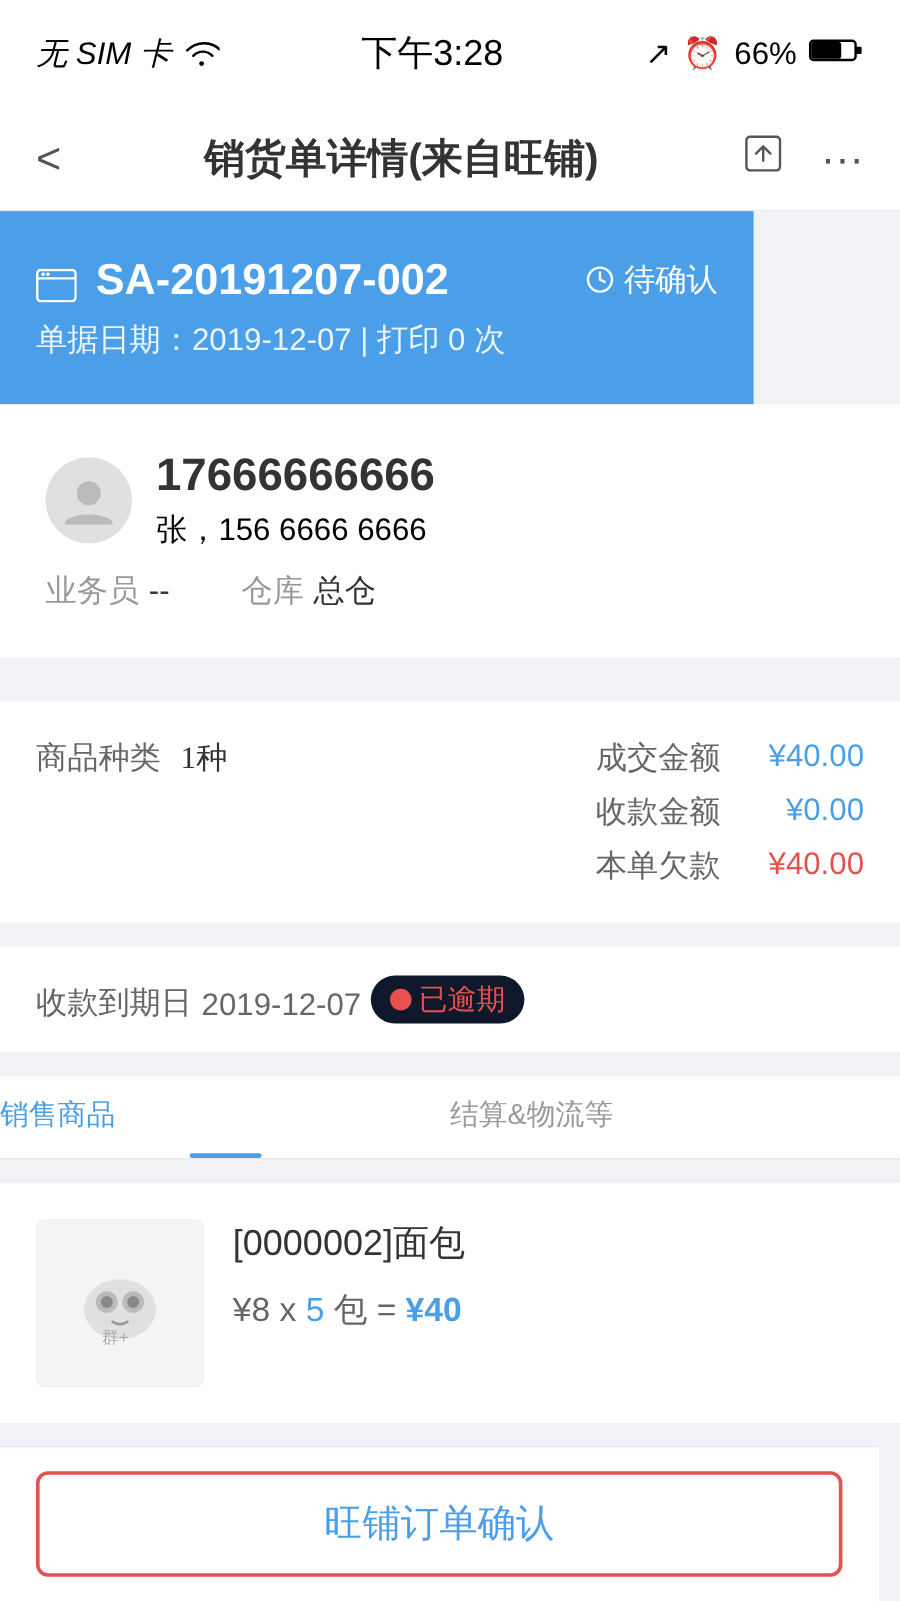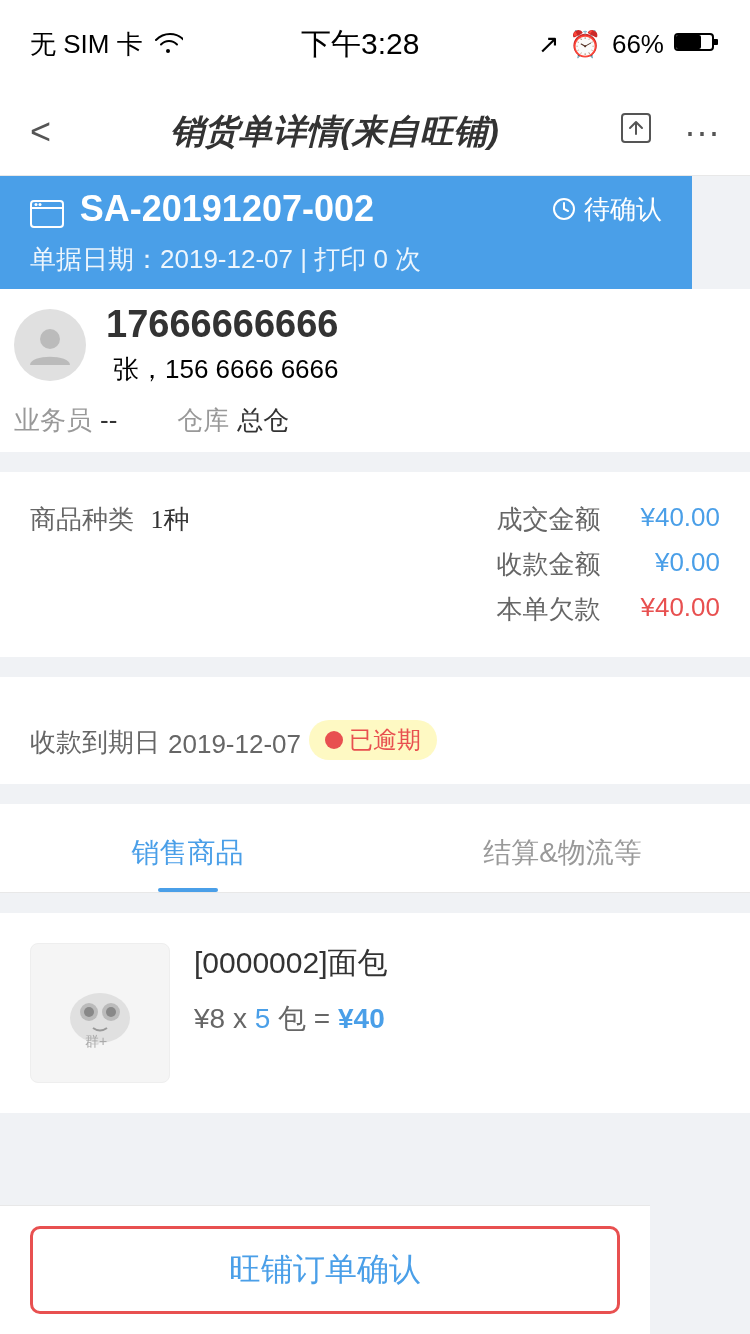--- a/index.html
+++ b/index.html
@@ -18,53 +18,52 @@
       width: 750px;
       height: 88px;
       background: #fff;
       display: flex;
       align-items: center;
       justify-content: space-between;
       padding: 0 30px;
       font-size: 26px;
       color: #000;
     }
-    .status-left { display: flex; align-items: center; gap: 10px; }
+    .status-left { display: flex; align-items: flex-end; gap: 10px; font-style: italic; }
     .status-center { font-size: 30px; font-weight: 500; }
     .status-right { display: flex; align-items: center; gap: 10px; }
 
     
     .nav-bar {
       width: 750px;
       height: 88px;
       background: #fff;
       display: flex;
       align-items: center;
       justify-content: space-between;
       padding: 0 30px;
       border-bottom: 1px solid #e8e8e8;
     }
     .nav-title {
       font-size: 34px;
       font-weight: 600;
       color: #333;
-      font-style: italic;
     }
     .nav-icon {
       font-size: 36px;
       color: #555;
       cursor: pointer;
     }
     .nav-right { display: flex; gap: 30px; align-items: center; }
 
     
     .header-card {
-      width: 692px;
+      width: 628px;
       background: #4a9fe8;
-      padding: 12px 30px;
+      padding: 36px 30px;
       color: #fff;
     }
     .header-card-top {
       display: flex;
       justify-content: space-between;
       align-items: center;
       margin-bottom: 12px;
     }
     .order-id {
       font-size: 36px;
@@ -85,23 +84,22 @@
 
     
     .section-card {
       background: #fff;
       margin-bottom: 20px;
     }
 
     
     .customer-section {
       background: #fff;
-      padding: 14px;
-      margin-bottom: 20px;
-      text-align: right;
+      padding: 38px;
+      margin-bottom: 36px;
     }
     .customer-top {
       display: flex;
       align-items: center;
       gap: 20px;
       margin-bottom: 16px;
     }
     .customer-avatar {
       width: 72px;
       height: 72px;
@@ -166,49 +164,48 @@
       font-size: 26px;
       color: #666;
       display: flex;
       align-items: flex-end;
       gap: 8px;
     }
     .overdue-badge {
       display: inline-flex;
       align-items: center;
       gap: 6px;
-      background: #fef9c3;
+      background: #0f172a;
       color: #e85050;
       border-radius: 20px;
       padding: 4px 16px;
       font-size: 24px;
-      margin-top: 19px;
     }
     .overdue-dot {
       width: 18px;
       height: 18px;
       border-radius: 50%;
       background: #e85050;
       display: inline-block;
     }
 
     
     .tabs-section {
       background: #fff;
       border-bottom: 1px solid #e8e8e8;
     }
     .tabs {
       display: flex;
       width: 100%;
     }
     .tab {
       flex: 1;
-      text-align: center;
-      padding: 30px 0 20px;
-      font-size: 28px;
+      text-align: left;
+      padding: 16px 0 20px;
+      font-size: 24px;
       color: #999;
       position: relative;
       cursor: pointer;
     }
     .tab.active {
       color: #4a9fe8;
     }
     .tab.active::after {
       content: '';
       position: absolute;
@@ -256,21 +253,21 @@
     .product-price .quantity { color: #4a9fe8; }
     .product-price .total { color: #4a9fe8; font-weight: 600; }
 
     
     .spacer { height: 200px; background: #f0f2f5; }
 
     
     .bottom-bar {
       position: fixed;
       bottom: 0;
-      width: 650px;
+      width: 732px;
       background: #fff;
       padding: 20px 30px;
       border-top: 1px solid #e8e8e8;
     }
     .confirm-btn {
       width: 100%;
       height: 88px;
       border: 3px solid #e85050;
       border-radius: 10px;
       background: #fff;

